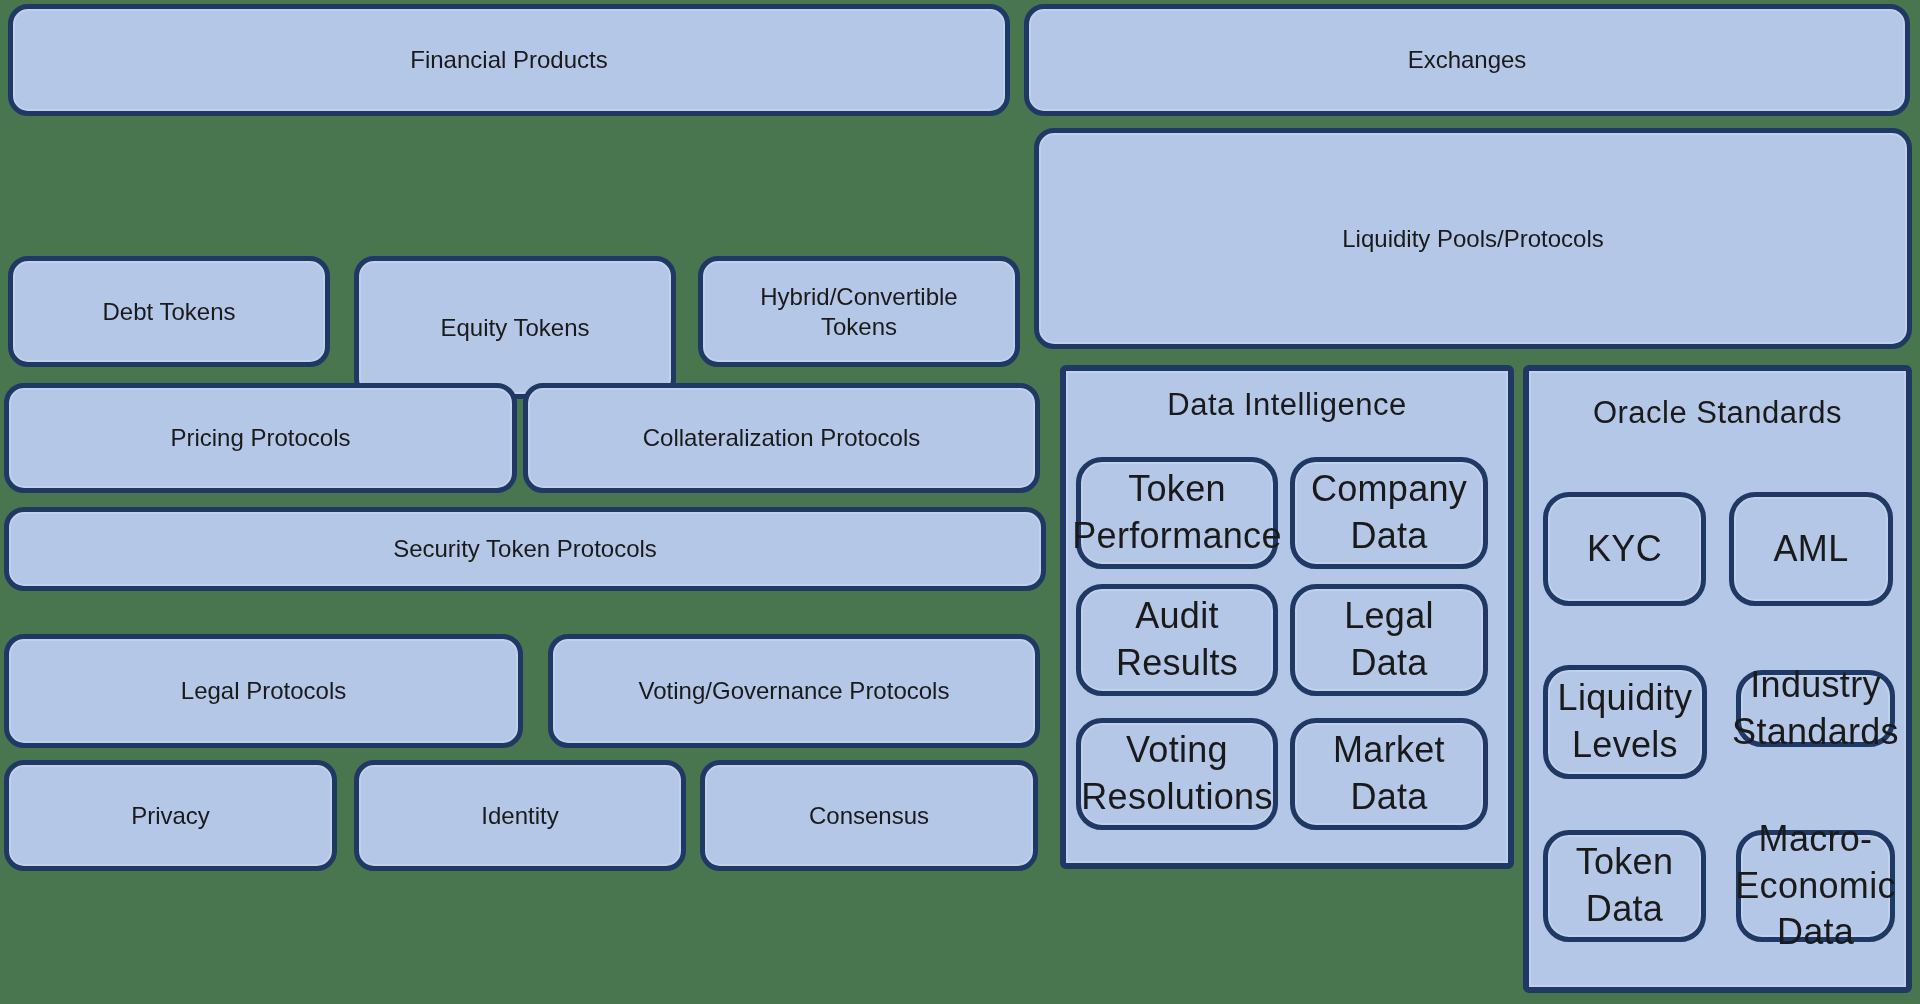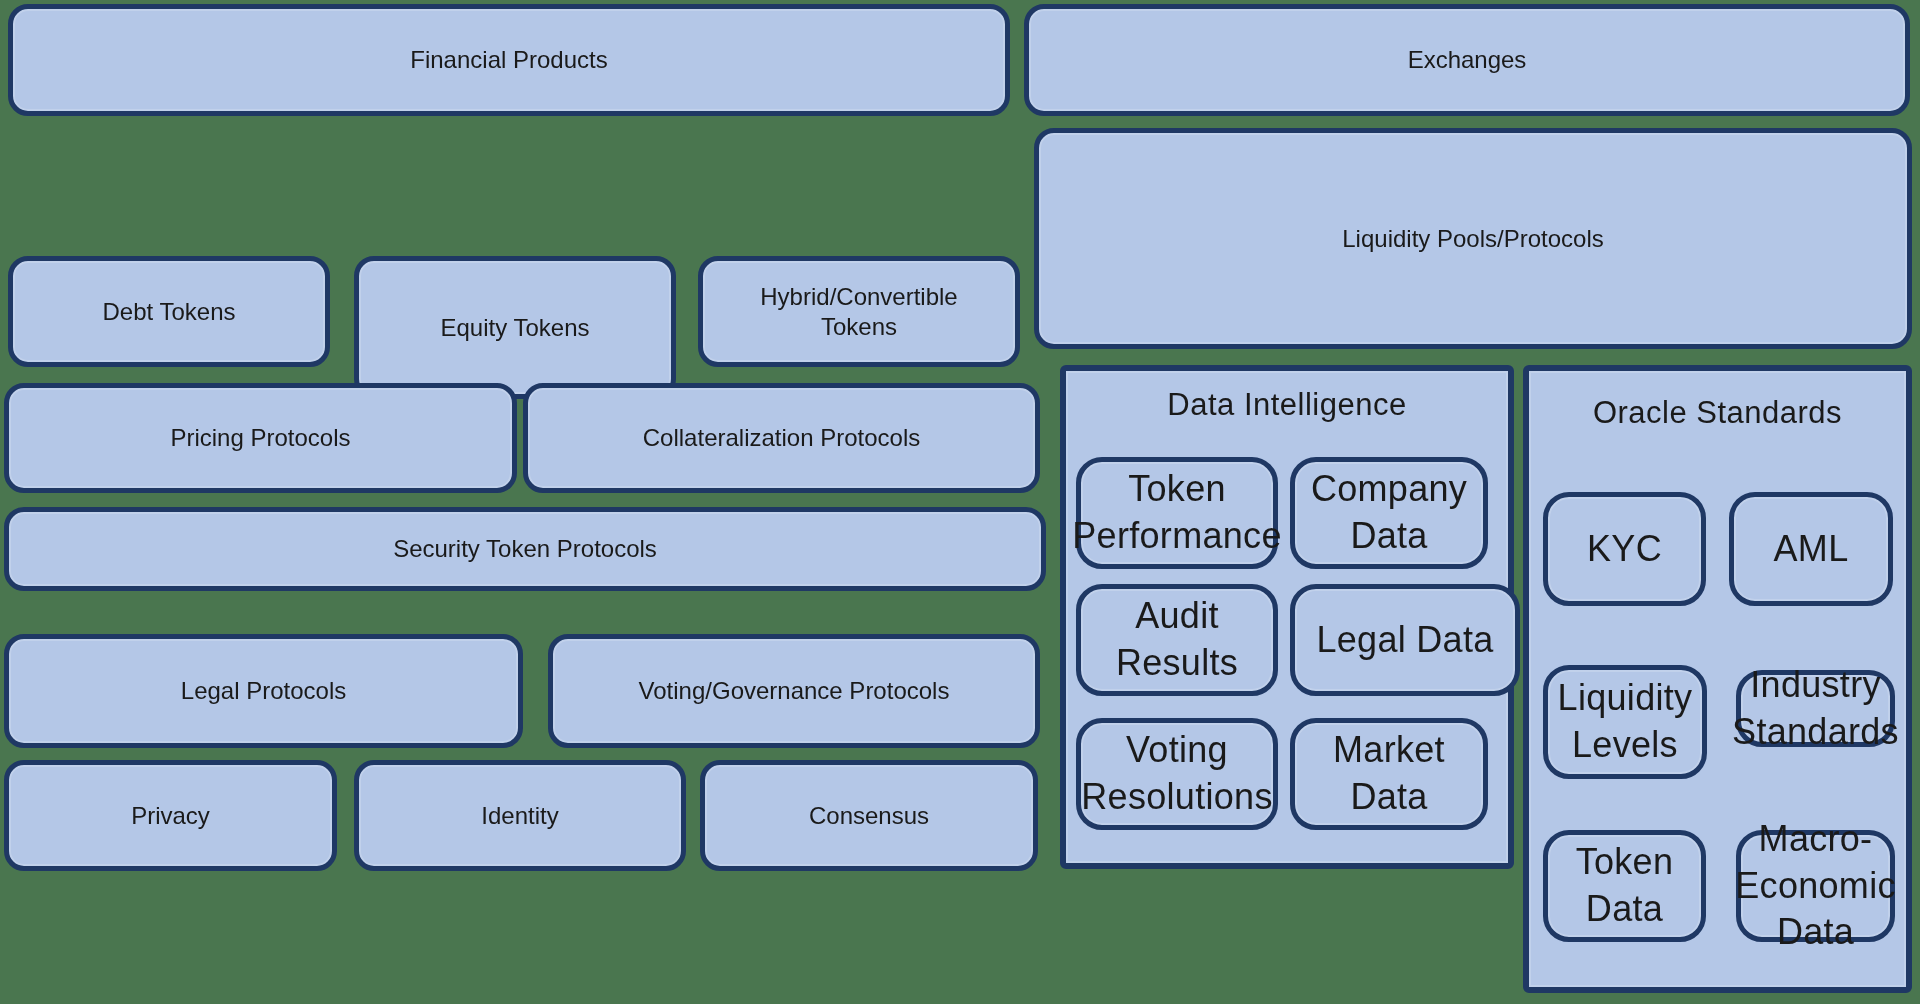--- a/index.html
+++ b/index.html
@@ -116,21 +116,21 @@
       <span class="label">Token
 Performance</span>
     </div>
     <div class="cell" style="left:224px;top:86px;width:198px;height:112px">
       <span class="label">Company
 Data</span>
     </div>
     <div class="cell" style="left:10px;top:213px;width:202px;height:112px">
       <span class="label">Audit Results</span>
     </div>
-    <div class="cell" style="left:224px;top:213px;width:230px;height:112px">
+    <div class="cell" style="left:224px;top:213px;width:198px;height:112px">
       <span class="label">Legal Data</span>
     </div>
     <div class="cell" style="left:10px;top:347px;width:202px;height:112px">
       <span class="label">Voting
 Resolutions</span>
     </div>
     <div class="cell" style="left:224px;top:347px;width:198px;height:112px">
       <span class="label">Market Data</span>
     </div>
   </div>

